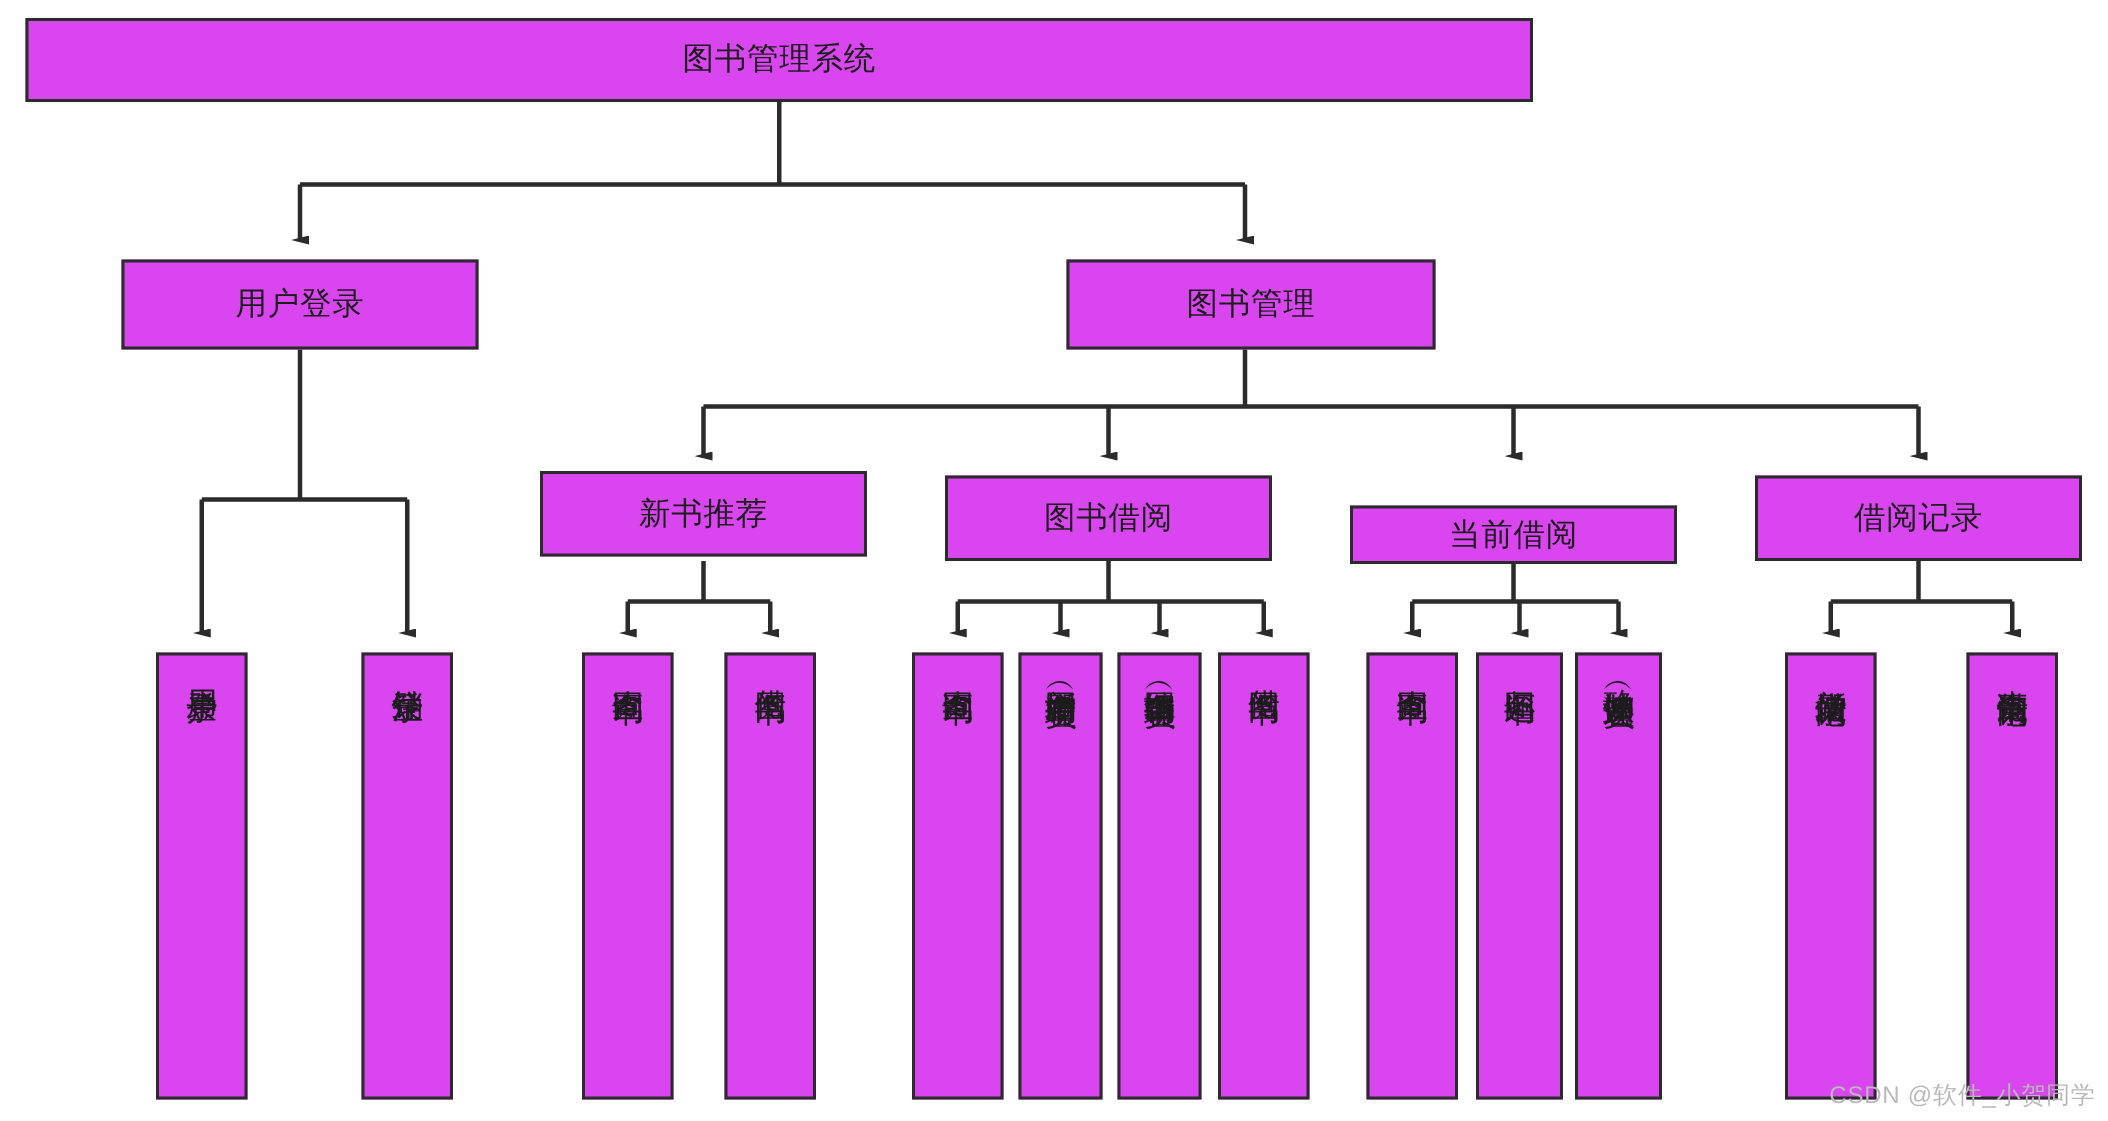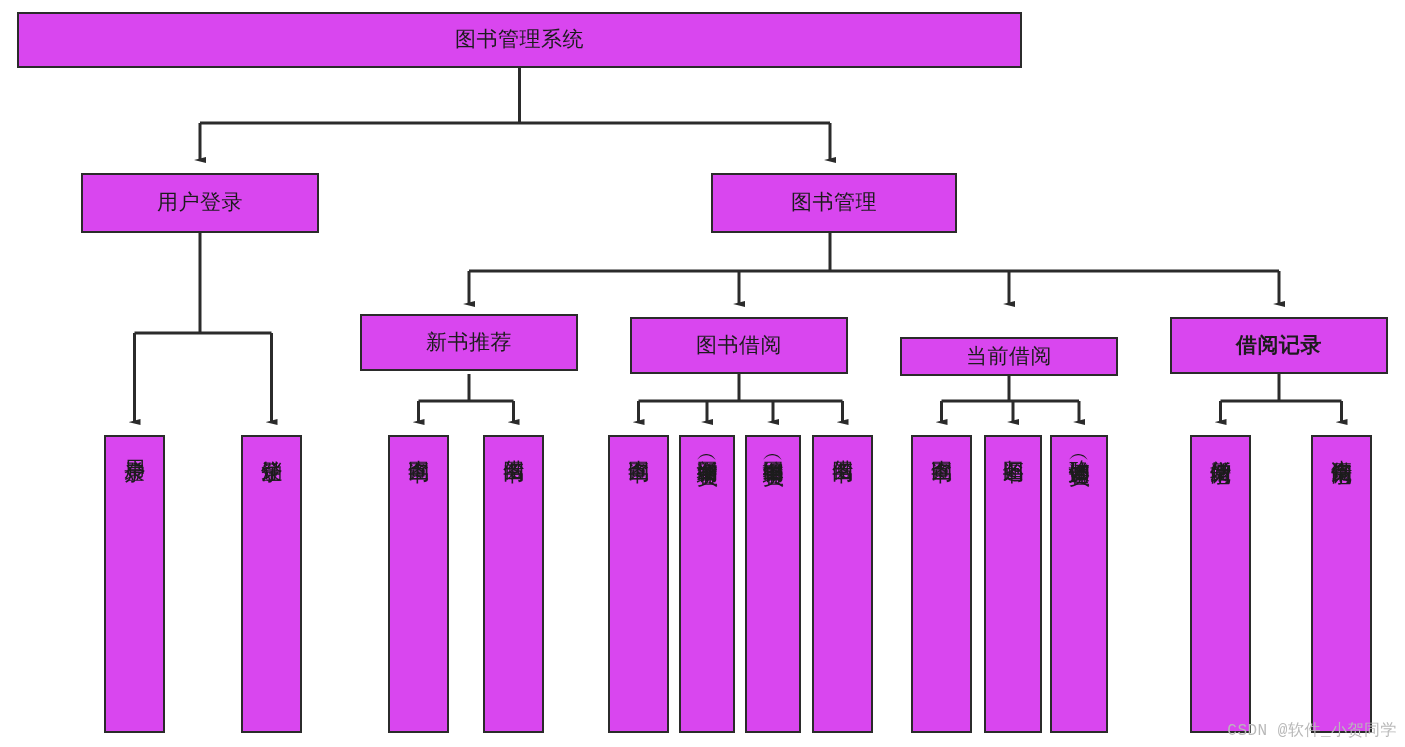--- a/index.html
+++ b/index.html
@@ -62,21 +62,21 @@
     letter-spacing: 1px;
     white-space: normal;
     max-height: 100%;
   }
   .watermark {
     position: absolute;
     right: 8px;
     bottom: 6px;
     font-size: 16px;
     color: #b9b9b9;
-    font-family: Liberation Mono, monospace;
+    font-family: Liberation Sans, sans-serif;
     letter-spacing: 0.5px;
     z-index: 5;
     white-space: nowrap;
     pointer-events: none;
   }
 </style>
 </head>
 <body>
 
 <div id="canvas">
@@ -136,21 +136,21 @@
       </div>
       <div class="node h" style="left: 360px; top: 314px; width: 218px; height: 57px;">
         <span class="node-label">新书推荐</span>
       </div>
       <div class="node h" style="left: 630px; top: 317px; width: 218px; height: 57px;">
         <span class="node-label">图书借阅</span>
       </div>
       <div class="node h" style="left: 900px; top: 317px; width: 218px; height: 39px; margin-top: 20px;">
         <span class="node-label">当前借阅</span>
       </div>
-      <div class="node h" style="left: 1170px; top: 317px; width: 218px; height: 57px; font-weight: bold;">
+      <div class="node h" style="left: 1170px; top: 317px; width: 218px; height: 57px;">
         <span class="node-label">借阅记录</span>
       </div>
       <div class="node v" style="left: 104px; top: 435px; width: 61px; height: 298px;">
         <span class="node-label">用户登录</span>
       </div>
       <div class="node v" style="left: 241px; top: 435px; width: 61px; height: 298px;">
         <span class="node-label">注销登录</span>
       </div>
       <div class="node v" style="left: 388px; top: 435px; width: 61px; height: 298px;">
         <span class="node-label">查询图书</span>

